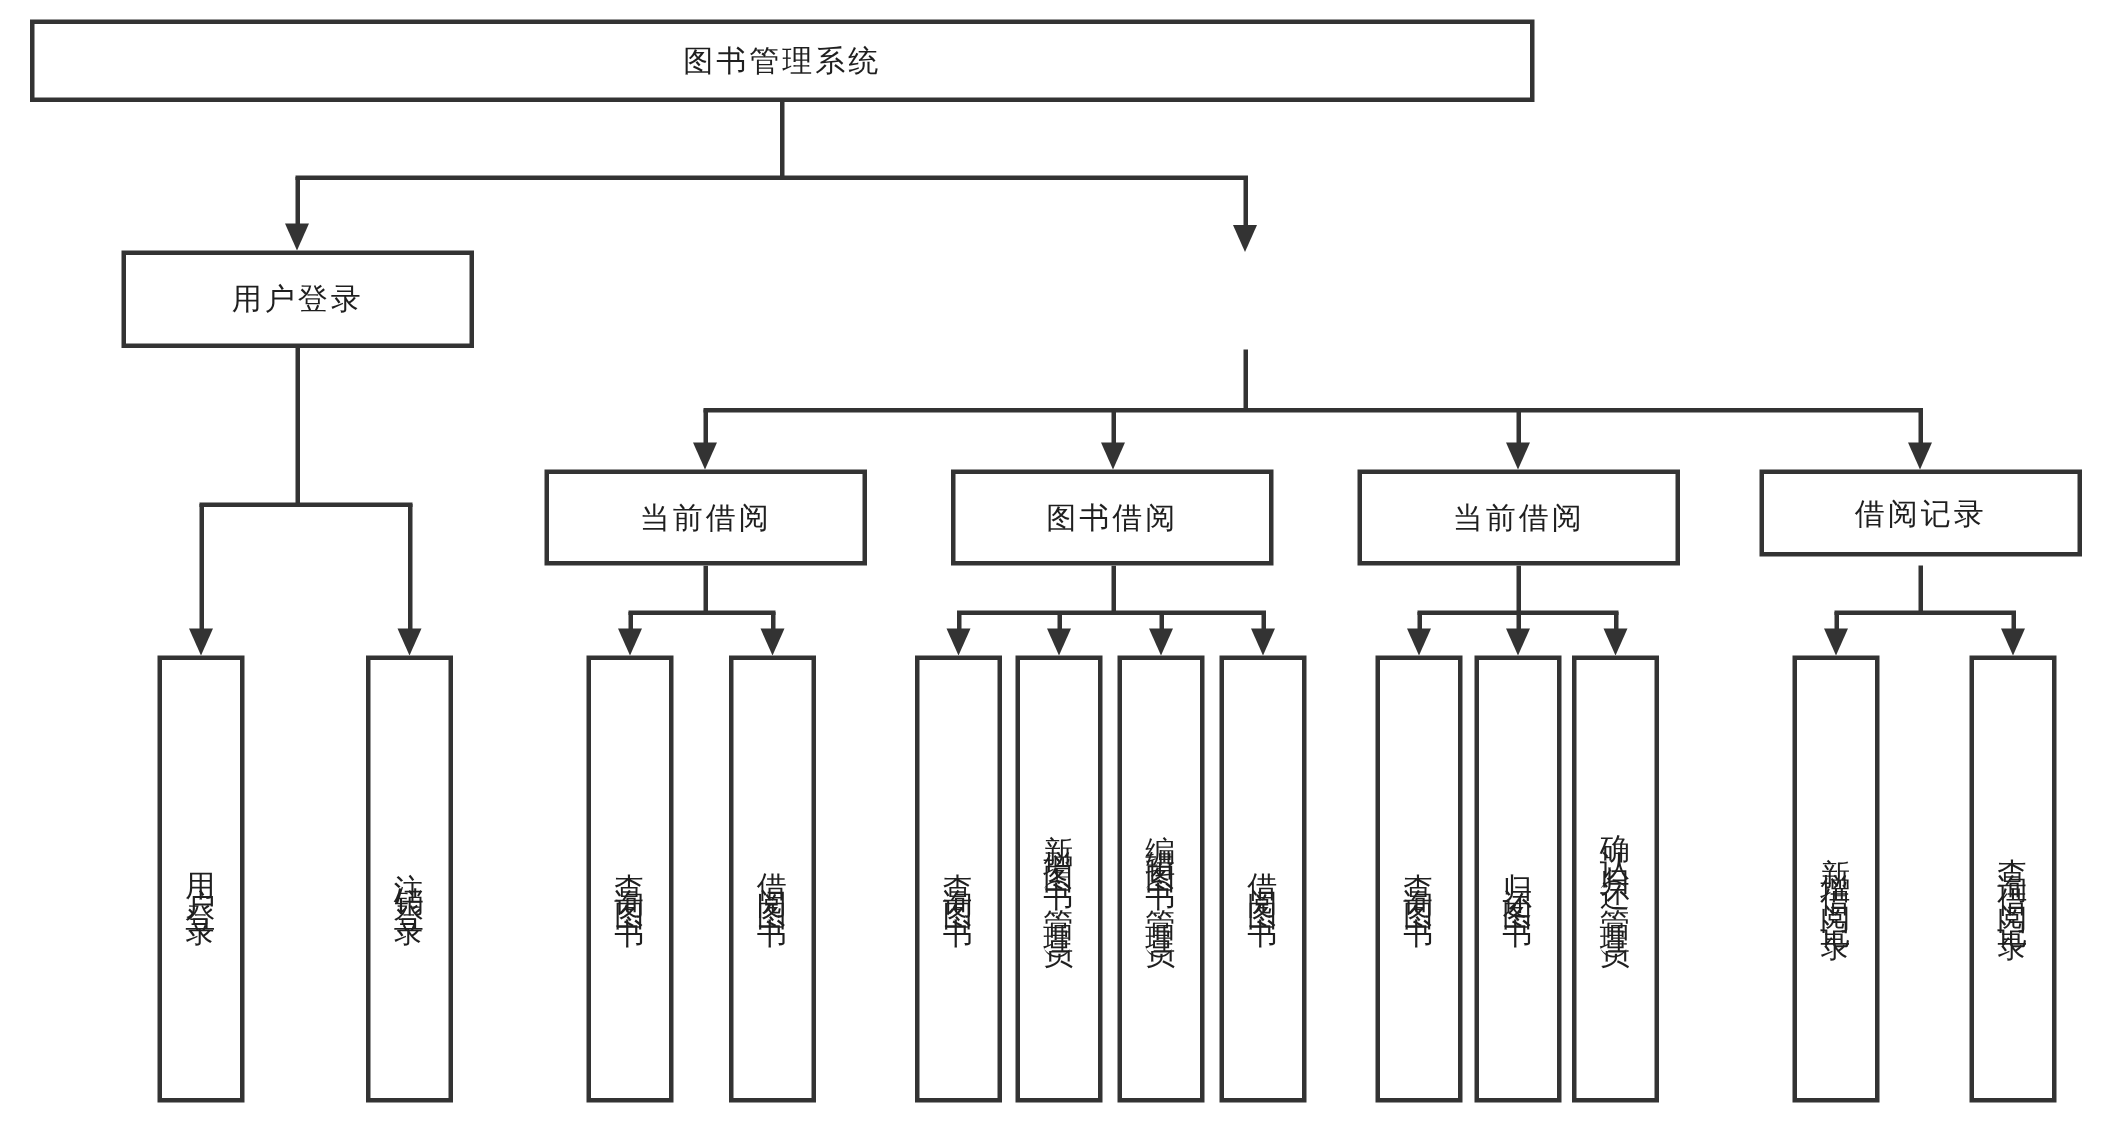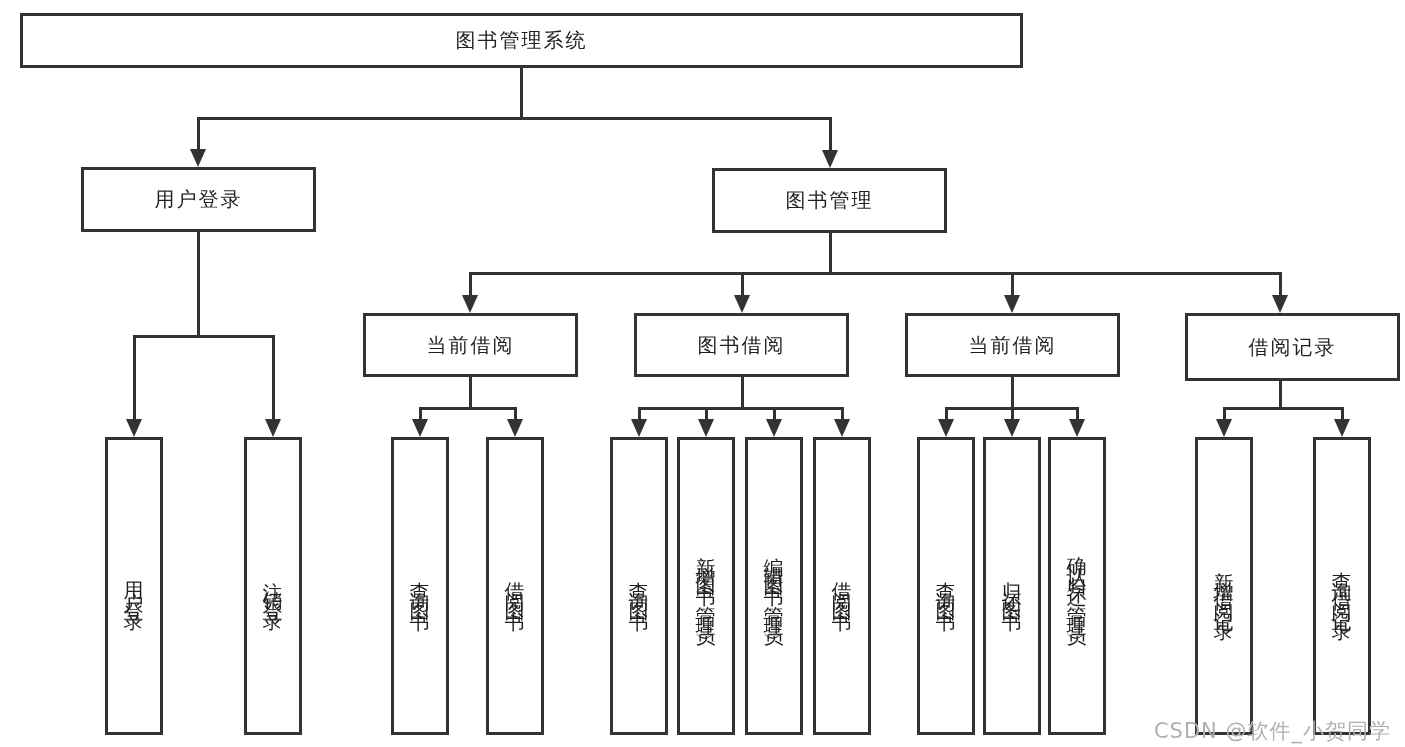--- a/index.html
+++ b/index.html
@@ -26,21 +26,20 @@
   }
   .watermark{
     position:absolute;right:14px;bottom:2px;z-index:5;
     font-size:21px;color:var(--wm,#b0b0b0);letter-spacing:1px;white-space:nowrap;
   }
 </style>
 </head>
 <body>
 
 <div class="canvas" style="--line: #333333; --text: #1f1f1f; --boxbg: #ffffff; --wm: #b0b0b0;">
-  <div class="watermark">CSDN @软件_小贺同学</div>
 <div class="vline" style="left: 519.5px; top: 68px; width: 3px; height: 50px;"></div>
     <div class="hline" style="left: 196.5px; top: 116.5px; width: 635px; height: 3px;"></div>
     <div class="vline" style="left: 196.5px; top: 118px; width: 3px; height: 34px;"></div>
     <div class="vline" style="left: 828.5px; top: 118px; width: 3px; height: 35px;"></div>
     <div class="vline" style="left: 196.5px; top: 232px; width: 3px; height: 104px;"></div>
     <div class="hline" style="left: 132.5px; top: 334.5px; width: 142px; height: 3px;"></div>
     <div class="vline" style="left: 132.5px; top: 336px; width: 3px; height: 86px;"></div>
     <div class="vline" style="left: 271.5px; top: 336px; width: 3px; height: 86px;"></div>
     <div class="vline" style="left: 828.5px; top: 233px; width: 3px; height: 40px;"></div>
     <div class="hline" style="left: 468.5px; top: 271.5px; width: 813px; height: 3px;"></div>
@@ -85,33 +84,30 @@
     <div class="arrow" style="left: 1004px; top: 419px;"></div>
     <div class="arrow" style="left: 1069px; top: 419px;"></div>
     <div class="arrow" style="left: 1216px; top: 419px;"></div>
     <div class="arrow" style="left: 1334px; top: 419px;"></div>
     <div class="node" style="left: 20px; top: 13px; width: 1003px; height: 55px;">
       <span class="lbl">图书管理系统</span>
     </div>
     <div class="node" style="left: 81px; top: 167px; width: 235px; height: 65px;">
       <span class="lbl">用户登录</span>
     </div>
-    <div class="node" style="left: 712px; top: 168px; width: 235px; height: 65px;">
-      <span class="lbl">图书管理</span>
-    </div>
     <div class="node" style="left: 363px; top: 313px; width: 215px; height: 64px;">
       <span class="lbl">当前借阅</span>
     </div>
     <div class="node" style="left: 634px; top: 313px; width: 215px; height: 64px;">
       <span class="lbl">图书借阅</span>
     </div>
     <div class="node" style="left: 905px; top: 313px; width: 215px; height: 64px;">
       <span class="lbl">当前借阅</span>
     </div>
-    <div class="node" style="left: 1173px; top: 313px; width: 215px; height: 68px; margin-left: 12px;">
+    <div class="node" style="left: 1173px; top: 313px; width: 215px; height: 58px;">
       <span class="lbl">借阅记录</span>
     </div>
     <div class="node vertical" style="left: 105px; top: 437px; width: 58px; height: 298px;">
       <span class="lbl">用户登录</span>
     </div>
     <div class="node vertical" style="left: 244px; top: 437px; width: 58px; height: 298px;">
       <span class="lbl">注销登录</span>
     </div>
     <div class="node vertical" style="left: 391px; top: 437px; width: 58px; height: 298px;">
       <span class="lbl">查询图书</span>

